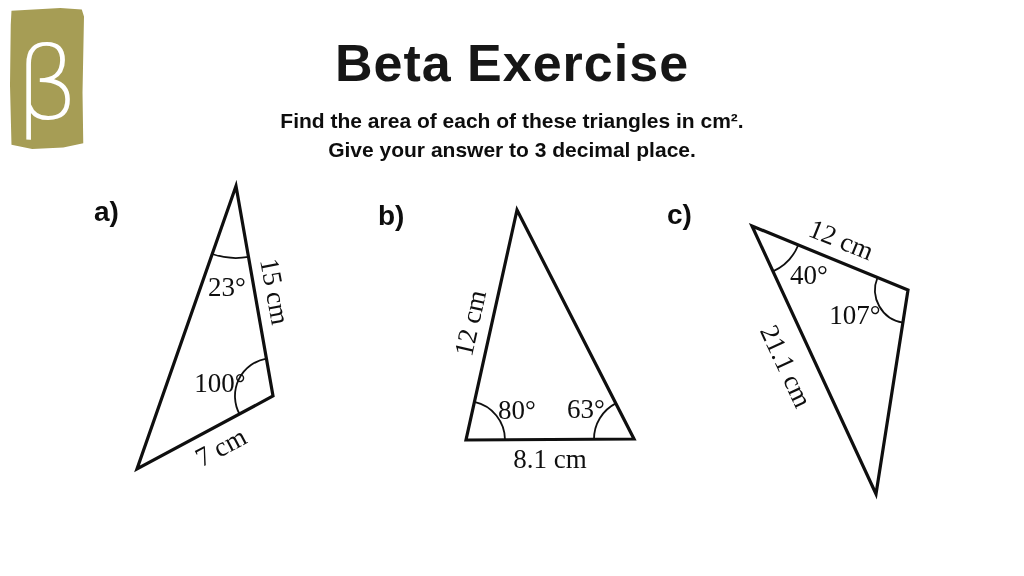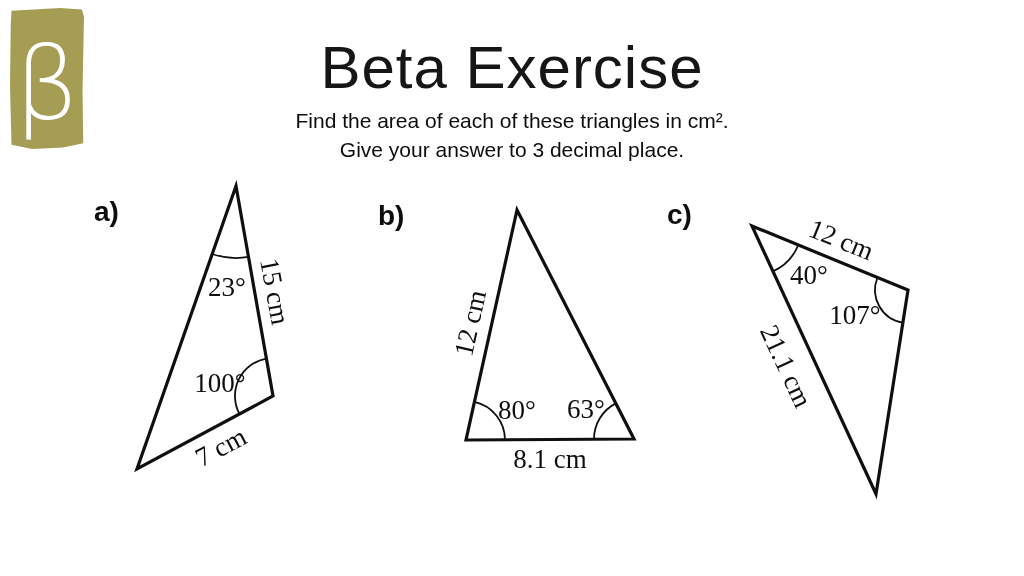--- a/index.html
+++ b/index.html
@@ -4,23 +4,23 @@
 <style>
   html,body{margin:0;padding:0;background:#ffffff;}
   .canvas{position:relative;width:1024px;height:576px;background:#ffffff;overflow:hidden;
           font-family:"Liberation Sans",sans-serif;color:#0f0f0f;}
   .logo{position:absolute;left:10px;top:8px;width:74px;height:141px;background:#a69d55;
         display:flex;align-items:center;justify-content:center;
         clip-path:polygon(2% 2%,68% 0%,97% 1%,100% 6%,98% 60%,99% 96%,72% 99%,30% 100%,2% 97%,0% 55%,1% 12%);}
   .logo-symbol{font-family:"DejaVu Sans",sans-serif;font-weight:200;font-size:102px;
                color:#ffffff;line-height:1;margin-top:10px;}
   .title{position:absolute;top:33px;left:0;right:0;margin:0;text-align:center;
-         font-weight:400;font-size:60px;letter-spacing:1px;color:#161616;}
+         font-weight:700;font-size:52px;letter-spacing:1px;color:#161616;}
   .instructions{position:absolute;top:106px;left:0;right:0;text-align:center;
-                font-weight:normal;font-size:21px;line-height:29px;color:#0d0d0d;}
+                font-weight:bold;font-size:21px;line-height:29px;color:#0d0d0d;}
   .q-label{position:absolute;font-weight:bold;font-size:28px;color:#0d0d0d;}
   .figures{position:absolute;left:0;top:0;width:1024px;height:576px;}
   .tri{fill:none;stroke:#0f0f0f;stroke-width:3.2;stroke-linejoin:miter;}
   .arc{fill:none;stroke:#0f0f0f;stroke-width:1.8;}
   .measure{font-family:"Liberation Serif",serif;font-size:27px;fill:#0f0f0f;}
 </style>
 </head>
 <body>
 
 <div class="canvas">

